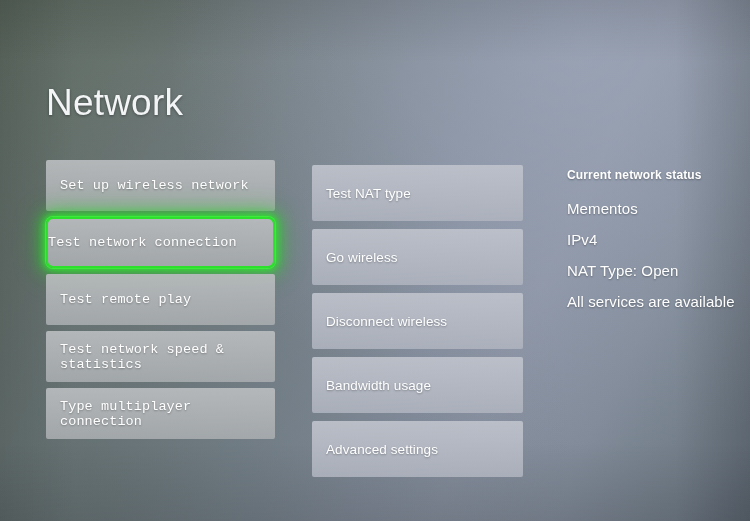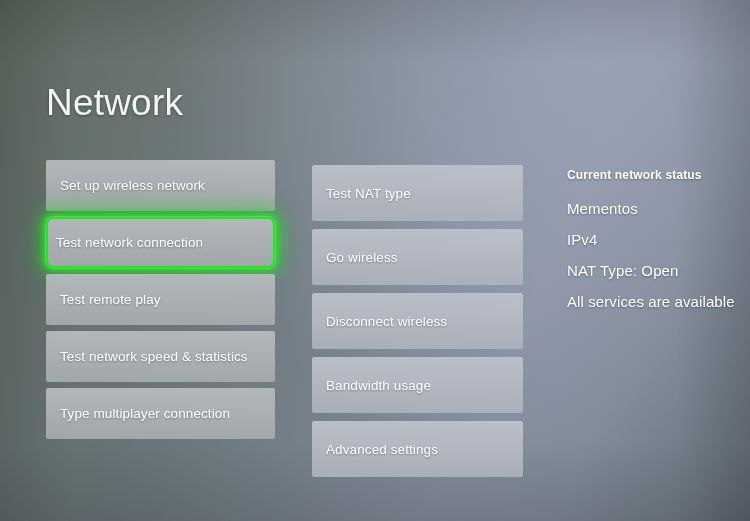--- a/index.html
+++ b/index.html
@@ -72,32 +72,33 @@
     padding-left: 14px;
     color: #ffffff;
     font-size: 13.5px;
     letter-spacing: 0.1px;
     text-shadow: 0 1px 2px rgba(0,0,0,0.30);
     border-radius: 2px;
   }
 
   #col-left .menu-item {
     background: linear-gradient(to bottom, rgba(185,188,190,0.93), rgba(168,172,175,0.90));
+    font-family: Liberation Mono, monospace;
   }
   #col-mid .menu-item {
     height: 56px;
     margin-bottom: 8px;
     background: linear-gradient(to bottom, rgba(190,194,203,0.93), rgba(174,179,190,0.90));
   }
 
   .menu-item.selected {
     background: linear-gradient(to bottom, rgba(196,199,201,0.96), rgba(178,182,185,0.94));
     border: 2px solid #2ce02c;
     border-radius: 7px;
-    padding-left: 8px;
+    padding-left: 0;
     box-shadow:
       0 0 0 1px rgba(60,240,60,0.85),
       0 0 6px 2px rgba(50,230,50,0.85),
       0 0 14px 5px rgba(40,220,40,0.55),
       0 0 24px 9px rgba(30,200,30,0.28);
   }
 
   #status-panel {
     position: absolute;
     left: 567px;

